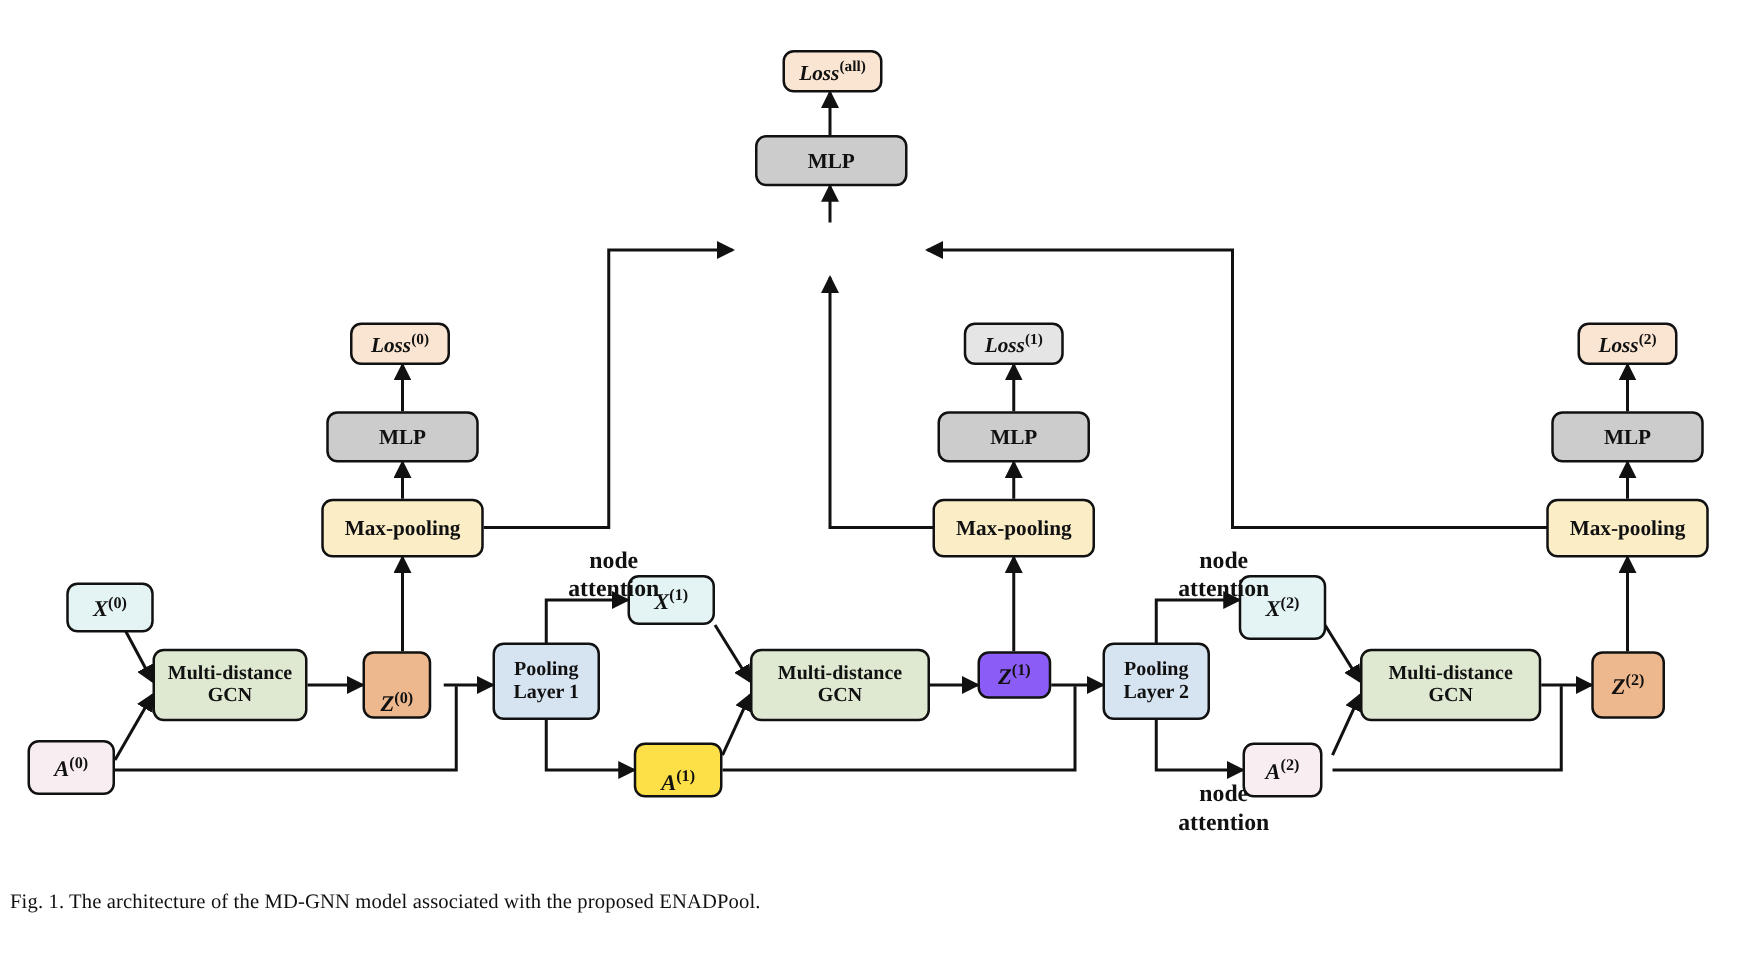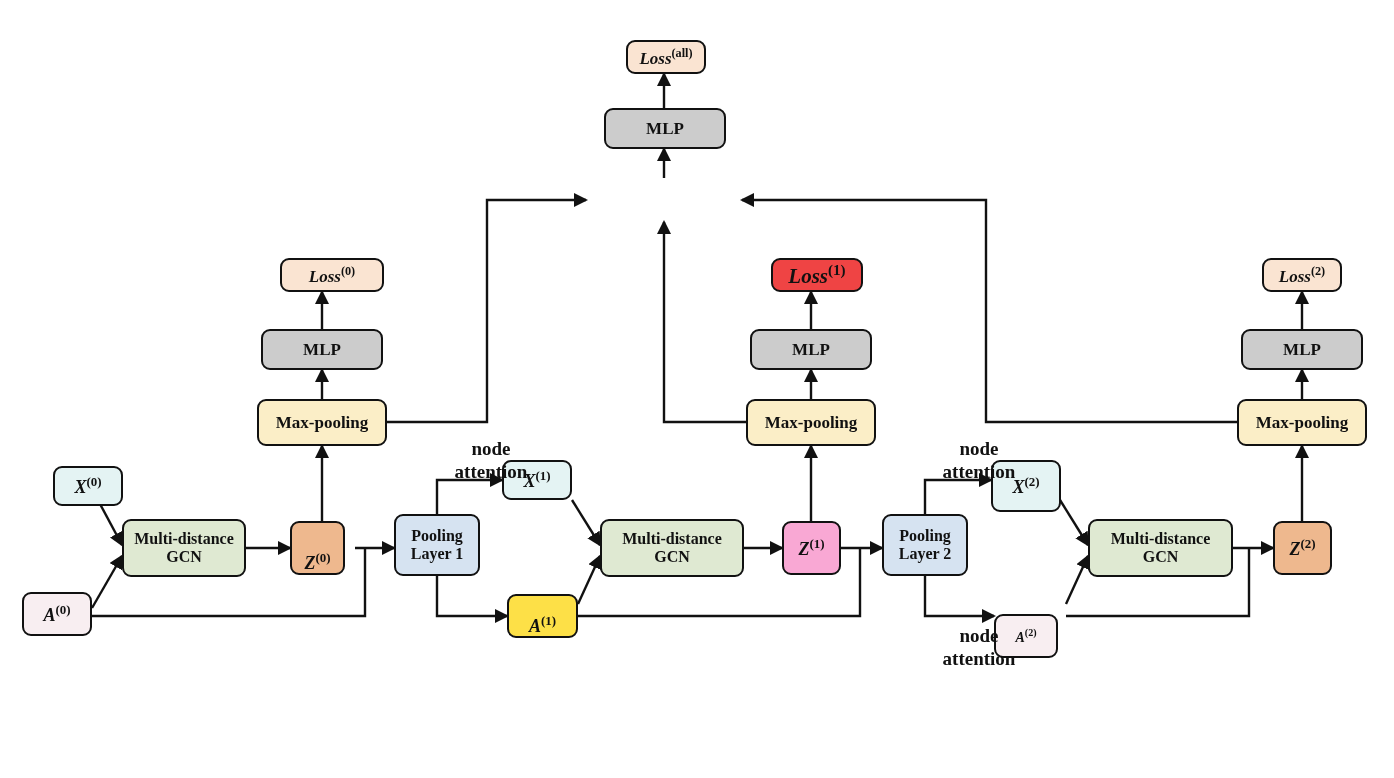--- a/index.html
+++ b/index.html
@@ -125,21 +125,21 @@
 
   <div class="node var" style="left:626px;top:40px;width:80px;height:34px;background:#fae4d2;font-size:17px;">
     <span><span>Loss</span><span class="sup">(all)</span></span>
   </div>
 
   <div class="node" style="left:604px;top:108px;width:122px;height:41px;background:#cccccc;font-size:17px;">
     <span>MLP</span>
   </div>
 
 
-  <div class="node var" style="left:280px;top:258px;width:104px;height:34px;background:#fae4d2;font-size:17px;">
+  <div class="node var" style="left:280px;top:258px;width:80px;height:34px;background:#fae4d2;font-size:17px;">
     <span><span>Loss</span><span class="sup">(0)</span></span>
   </div>
   <div class="node" style="left:261px;top:329px;width:122px;height:41px;background:#cccccc;font-size:17px;">
     <span>MLP</span>
   </div>
   <div class="node" style="left:257px;top:399px;width:130px;height:47px;background:#fbeec7;font-size:17px;">
     <span>Max-pooling</span>
   </div>
 
   <div class="node var" style="left:22px;top:466px;width:70px;height:40px;background:#e4f3f3;font-size:18px;margin-left:31px;">
@@ -166,61 +166,62 @@
   <div class="node var" style="left:502px;top:460px;width:70px;height:40px;background:#e4f3f3;font-size:18px;">
     <span><span>X</span><span class="sup">(1)</span></span>
   </div>
   <div class="node var" style="left:507px;top:594px;width:71px;height:44px;background:#fde047;font-size:18px;align-items:flex-end;">
     <span><span>A</span><span class="sup">(1)</span></span>
   </div>
   <div class="node" style="left:600px;top:519px;width:144px;height:58px;background:#dfe9d2;font-size:16px;">
     <span>Multi-distance
 GCN</span>
   </div>
-  <div class="node var" style="left:782px;top:521px;width:59px;height:54px;background:#f9a8d4;font-size:18px;">
+  <div class="node var" style="left:782px;top:521px;width:59px;height:38px;background:#8b5cf6;font-size:18px;">
     <span><span>Z</span><span class="sup">(1)</span></span>
   </div>
   <div class="node" style="left:882px;top:514px;width:86px;height:62px;background:#d6e3f1;font-size:16px;">
     <span>Pooling
 Layer 2</span>
   </div>
 
-  <div class="node var" style="left:771px;top:258px;width:92px;height:34px;background:#ef4444;font-size:21px;">
+  <div class="node var" style="left:771px;top:258px;width:80px;height:34px;background:#e5e5e5;font-size:17px;">
     <span><span>Loss</span><span class="sup">(1)</span></span>
   </div>
   <div class="node" style="left:750px;top:329px;width:122px;height:41px;background:#cccccc;font-size:17px;">
     <span>MLP</span>
   </div>
   <div class="node" style="left:746px;top:399px;width:130px;height:47px;background:#fbeec7;font-size:17px;">
     <span>Max-pooling</span>
   </div>
 
   <div class="lbl" style="left:914px;top:438px;width:130px;">node
 attention</div>
   <div class="lbl" style="left:914px;top:625px;width:130px;">node
 attention</div>
 
   <div class="node var" style="left:991px;top:460px;width:70px;height:52px;background:#e4f3f3;font-size:18px;">
     <span><span>X</span><span class="sup">(2)</span></span>
   </div>
-  <div class="node var" style="left:994px;top:594px;width:64px;height:44px;background:#f8eef1;font-size:14px;margin-top:20px;">
+  <div class="node var" style="left:994px;top:594px;width:64px;height:44px;background:#f8eef1;font-size:18px;">
     <span><span>A</span><span class="sup">(2)</span></span>
   </div>
   <div class="node" style="left:1088px;top:519px;width:145px;height:58px;background:#dfe9d2;font-size:16px;">
     <span>Multi-distance
 GCN</span>
   </div>
   <div class="node var" style="left:1273px;top:521px;width:59px;height:54px;background:#eeb88e;font-size:18px;">
     <span><span>Z</span><span class="sup">(2)</span></span>
   </div>
 
   <div class="node var" style="left:1262px;top:258px;width:80px;height:34px;background:#fae4d2;font-size:17px;">
     <span><span>Loss</span><span class="sup">(2)</span></span>
   </div>
   <div class="node" style="left:1241px;top:329px;width:122px;height:41px;background:#cccccc;font-size:17px;">
     <span>MLP</span>
   </div>
   <div class="node" style="left:1237px;top:399px;width:130px;height:47px;background:#fbeec7;font-size:17px;">
     <span>Max-pooling</span>
   </div>
 
+  <div id="caption">Fig. 1. The architecture of the MD-GNN model associated with the proposed ENADPool.</div>
 
 </div>
 
 </body></html>

